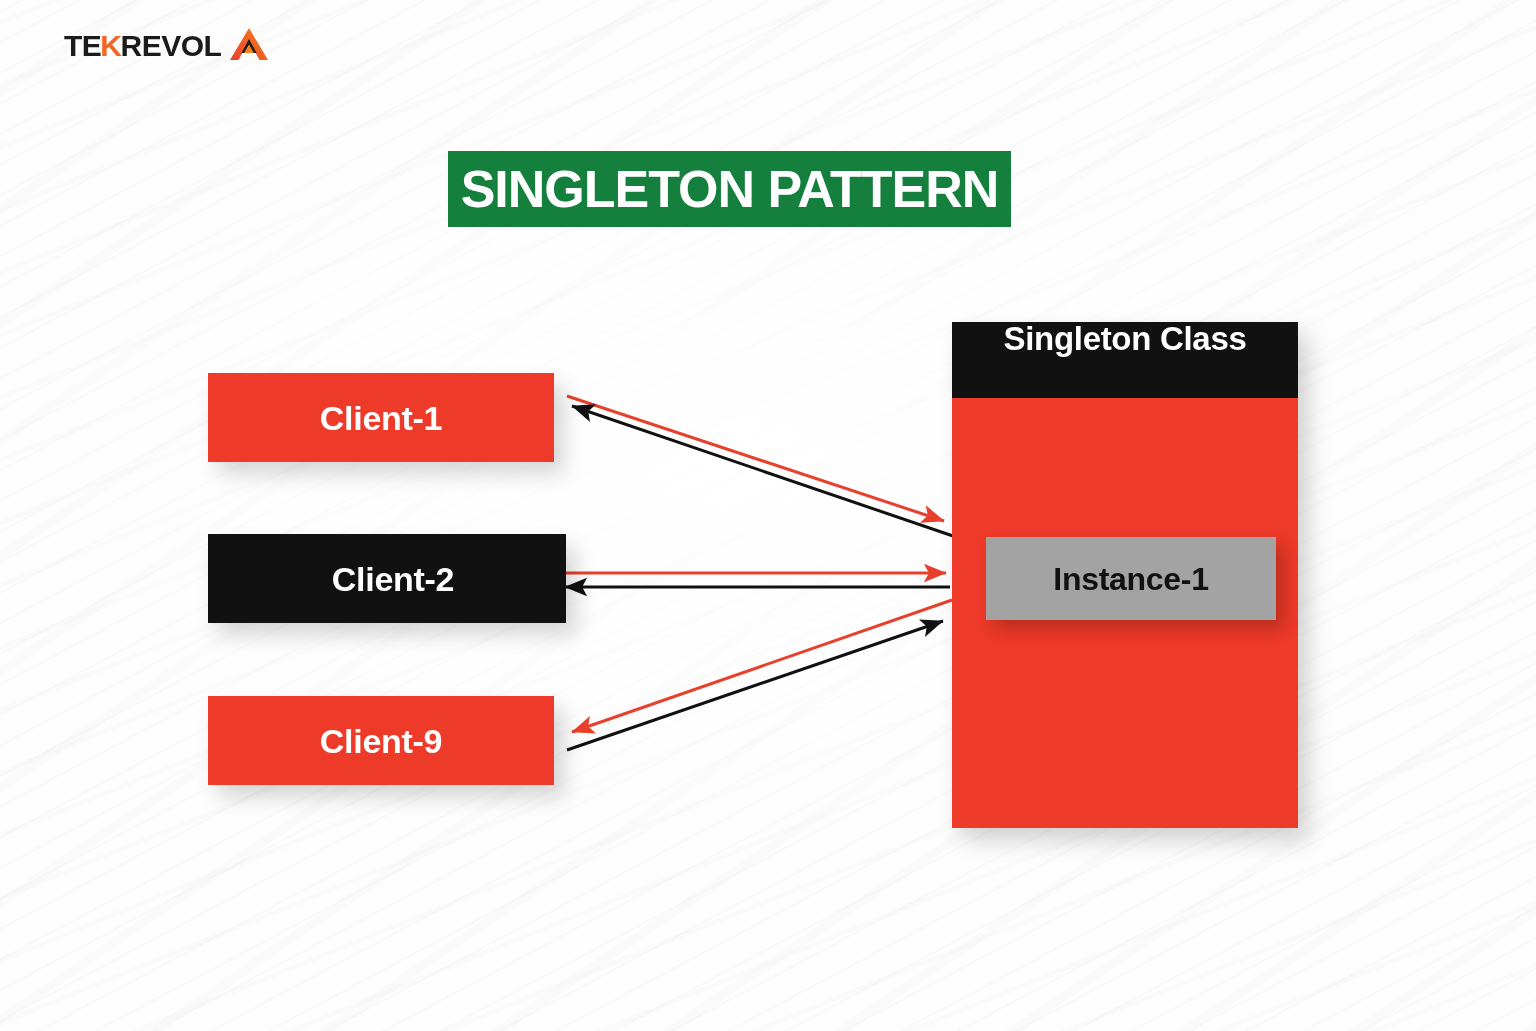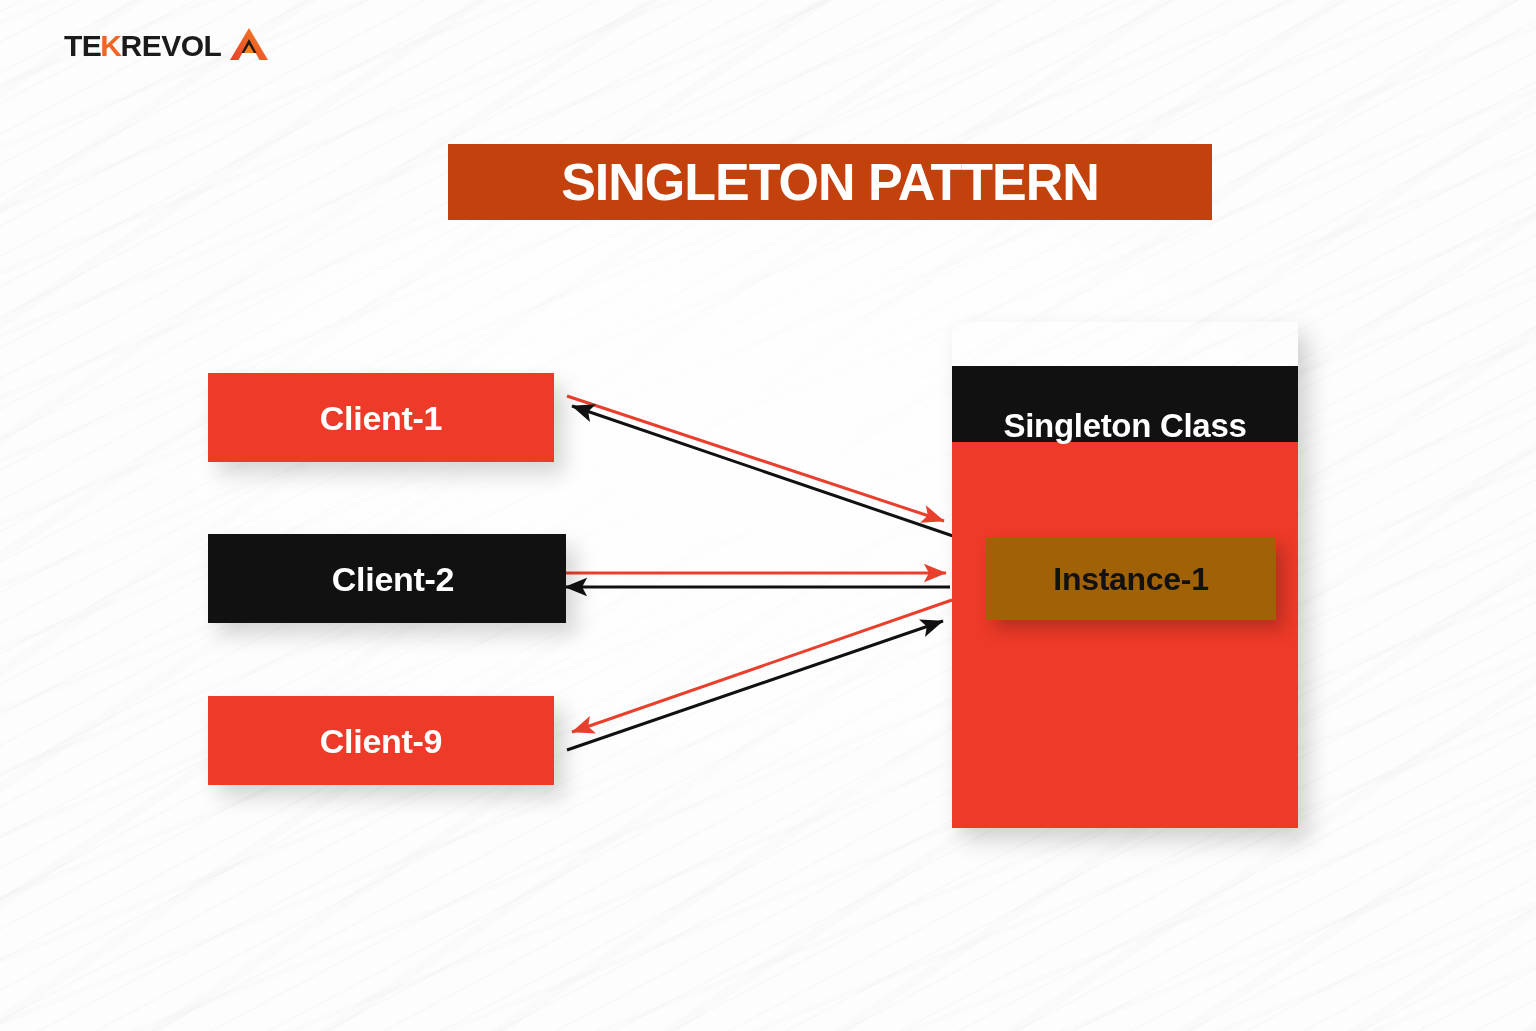--- a/index.html
+++ b/index.html
@@ -87,24 +87,24 @@
   }
   #logo .mark {
     margin-left: 8px;
     display: block;
   }
 
   
   #title-banner {
     position: absolute;
     left: 448px;
-    top: 144px;
-    width: 764px;
+    top: 151px;
+    width: 563px;
     height: 76px;
-    background: #c2410c;
+    background: #15803d;
     display: flex;
     align-items: center;
     justify-content: center;
   }
   #title-banner .title-text {
     color: #ffffff;
     font-family: "Liberation Sans", sans-serif;
     font-weight: bold;
     font-size: 52px;
     letter-spacing: -1px;
@@ -122,21 +122,21 @@
   }
   .node .node-label {
     font-family: "Liberation Sans", sans-serif;
     font-weight: bold;
     font-size: 34px;
     line-height: 1;
     letter-spacing: -0.3px;
   }
   .node.red  { background: #ee3a28; }
   .node.black{ background: #111111; }
-  .node.white{ background: #a16207; }
+  .node.white{ background: #a3a3a3; }
   .node.red   .node-label,
   .node.black .node-label { color: #ffffff; }
   .node.white .node-label { color: #111111; }
 
   #client-1 { left: 208px; top: 373px; width: 346px; height: 89px; }
   #client-2 { left: 208px; top: 534px; width: 346px; height: 89px; padding-left: 12px; }
   #client-3 { left: 208px; top: 696px; width: 346px; height: 89px; }
 
   
   #singleton-class {
@@ -147,23 +147,22 @@
     height: 506px;
     box-shadow: 10px 12px 22px rgba(0,0,0,0.18);
   }
   #singleton-header {
     position: absolute;
     left: 0; top: 0;
     width: 100%;
     height: 76px;
     background: #111111;
     display: flex;
-    align-items: flex-end;
+    align-items: flex-start;
     justify-content: center;
-    margin-top: 44px;
   }
   #singleton-header .hdr-text {
     color: #ffffff;
     font-family: "Liberation Sans", sans-serif;
     font-weight: bold;
     font-size: 33px;
     letter-spacing: -0.3px;
     line-height: 1;
   }
   #singleton-body {

